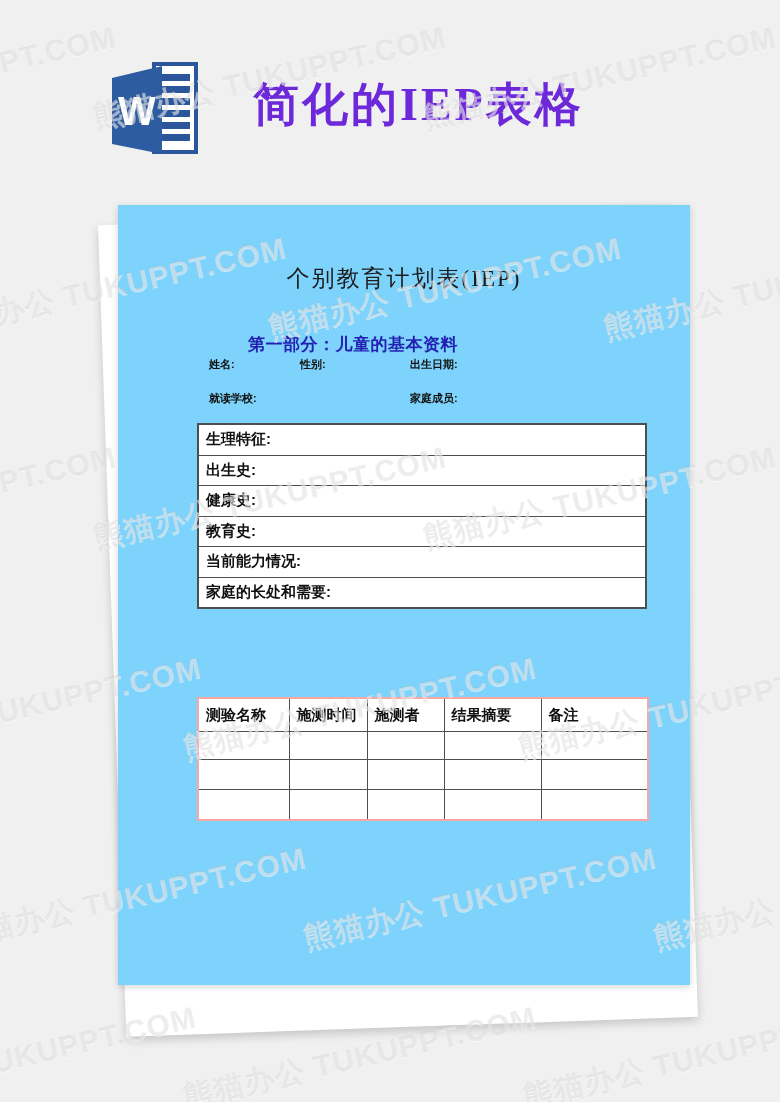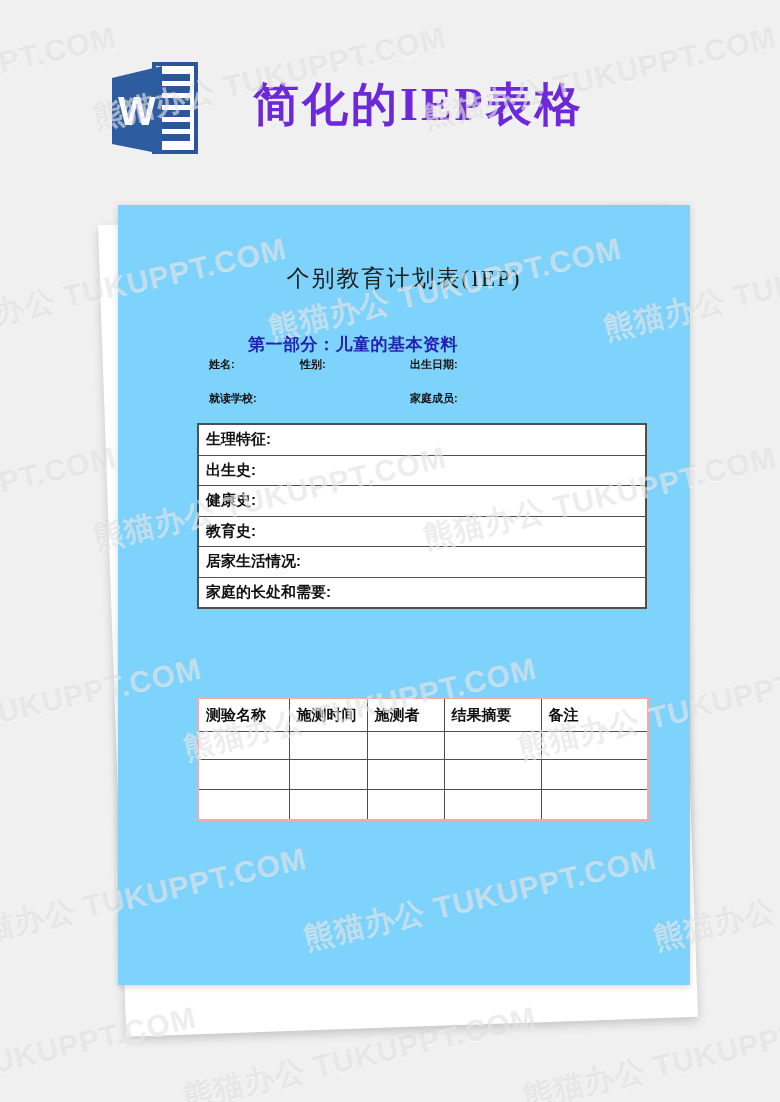--- a/index.html
+++ b/index.html
@@ -166,21 +166,21 @@
         <tr>
             <td>出生史:</td>
           </tr>
         <tr>
             <td>健康史:</td>
           </tr>
         <tr>
             <td>教育史:</td>
           </tr>
         <tr>
-            <td>居家生活情况:</td>
+            <td>当前能力情况:</td>
           </tr>
         <tr>
             <td>家庭的长处和需要:</td>
           </tr>
       </tbody>
     </table>
 
 
     <table class="tbl tbl2">
       <colgroup>

